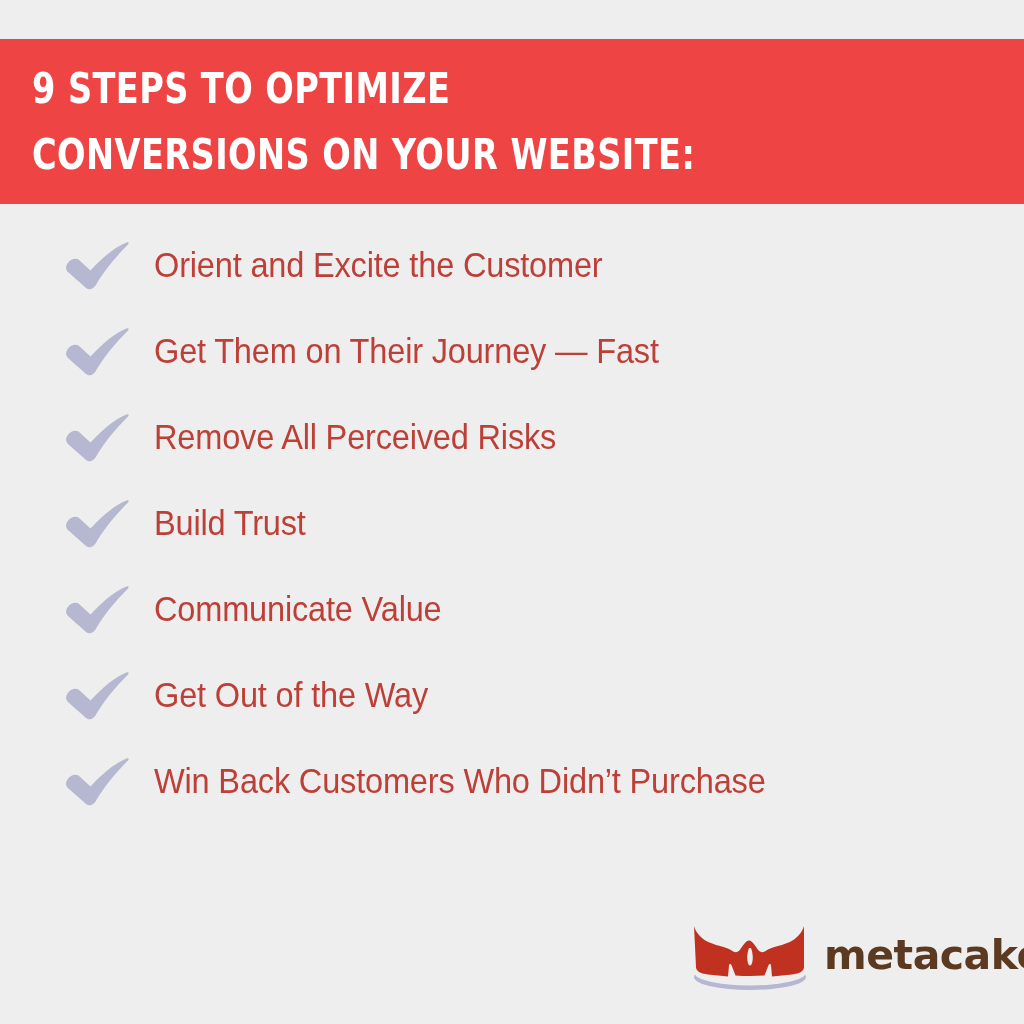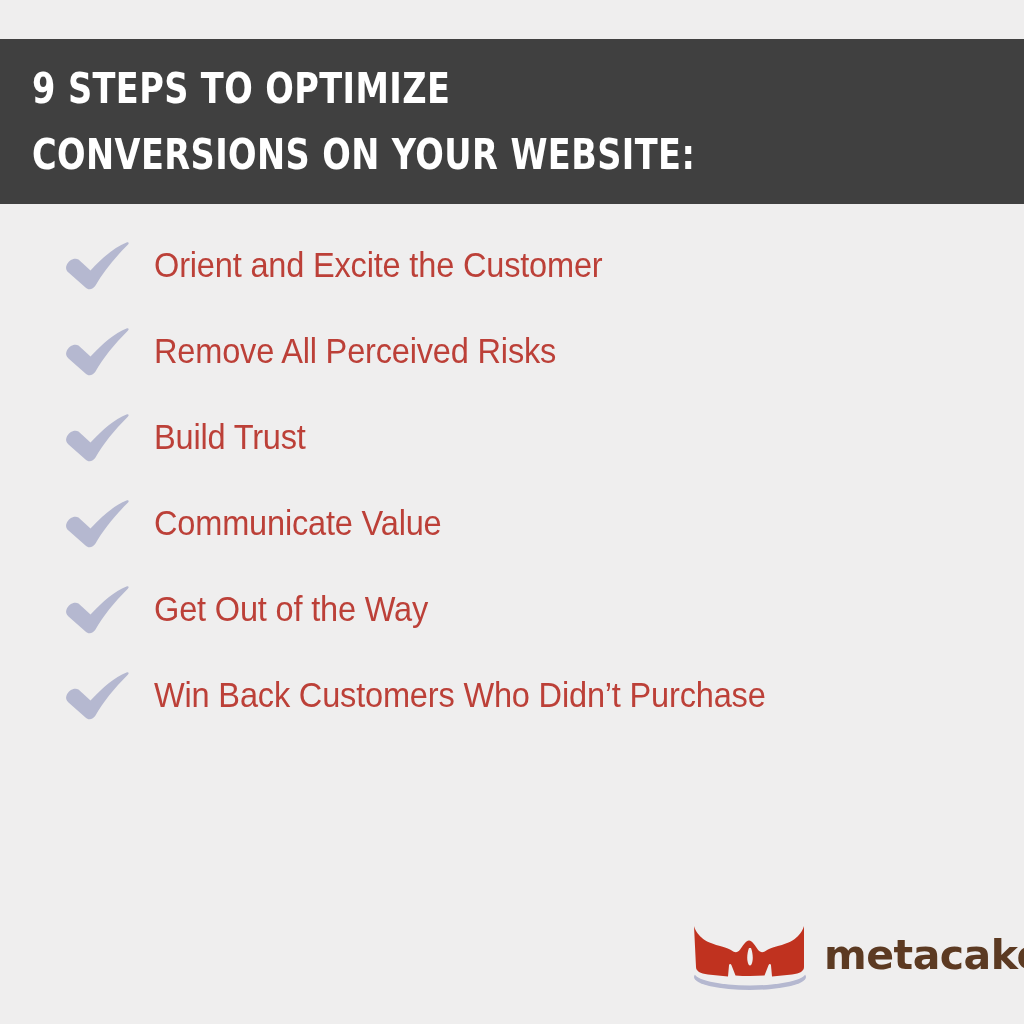--- a/index.html
+++ b/index.html
@@ -20,21 +20,21 @@
     background: #efeeee;
   }
 
   
   .header-banner {
     position: absolute;
     left: 0;
     top: 39px;
     width: 1024px;
     height: 165px;
-    background: #404040;
+    background: #ef4444;
     box-sizing: border-box;
     padding: 0 32px;
     display: flex;
     flex-direction: column;
     justify-content: center;
   }
   .header-line {
     color: #ffffff;
     font-family: "DejaVu Sans", sans-serif;
     font-weight: 700;
@@ -127,20 +127,28 @@
     <div class="check-item">
       <span class="check-icon">
         <svg viewBox="0 0 70 60" xmlns="http://www.w3.org/2000/svg">
           <path d="M4.5 30.5 C6.5 25.5 12 22.5 16.5 24.5 L28.5 35.5 C41 22 52.5 12.5 64.5 7.5 C66.5 6.8 67.5 8.2 65.8 9.8 C52 23.5 41 37.5 33.5 50.5 C31 54.5 26.5 55.5 23.5 52.5 L6.5 37.5 C4 35.3 3.6 32.8 4.5 30.5 Z" fill="#b5b8d0"></path>
         </svg>
       </span>
       <span class="check-label">Orient and Excite the Customer</span>
     </div>
 
 
+    <div class="check-item">
+      <span class="check-icon">
+        <svg viewBox="0 0 70 60" xmlns="http://www.w3.org/2000/svg">
+          <path d="M4.5 30.5 C6.5 25.5 12 22.5 16.5 24.5 L28.5 35.5 C41 22 52.5 12.5 64.5 7.5 C66.5 6.8 67.5 8.2 65.8 9.8 C52 23.5 41 37.5 33.5 50.5 C31 54.5 26.5 55.5 23.5 52.5 L6.5 37.5 C4 35.3 3.6 32.8 4.5 30.5 Z" fill="#b5b8d0"></path>
+        </svg>
+      </span>
+      <span class="check-label">Get Them on Their Journey — Fast</span>
+    </div>
 
     <div class="check-item">
       <span class="check-icon">
         <svg viewBox="0 0 70 60" xmlns="http://www.w3.org/2000/svg">
           <path d="M4.5 30.5 C6.5 25.5 12 22.5 16.5 24.5 L28.5 35.5 C41 22 52.5 12.5 64.5 7.5 C66.5 6.8 67.5 8.2 65.8 9.8 C52 23.5 41 37.5 33.5 50.5 C31 54.5 26.5 55.5 23.5 52.5 L6.5 37.5 C4 35.3 3.6 32.8 4.5 30.5 Z" fill="#b5b8d0"></path>
         </svg>
       </span>
       <span class="check-label">Remove All Perceived Risks</span>
     </div>
 

